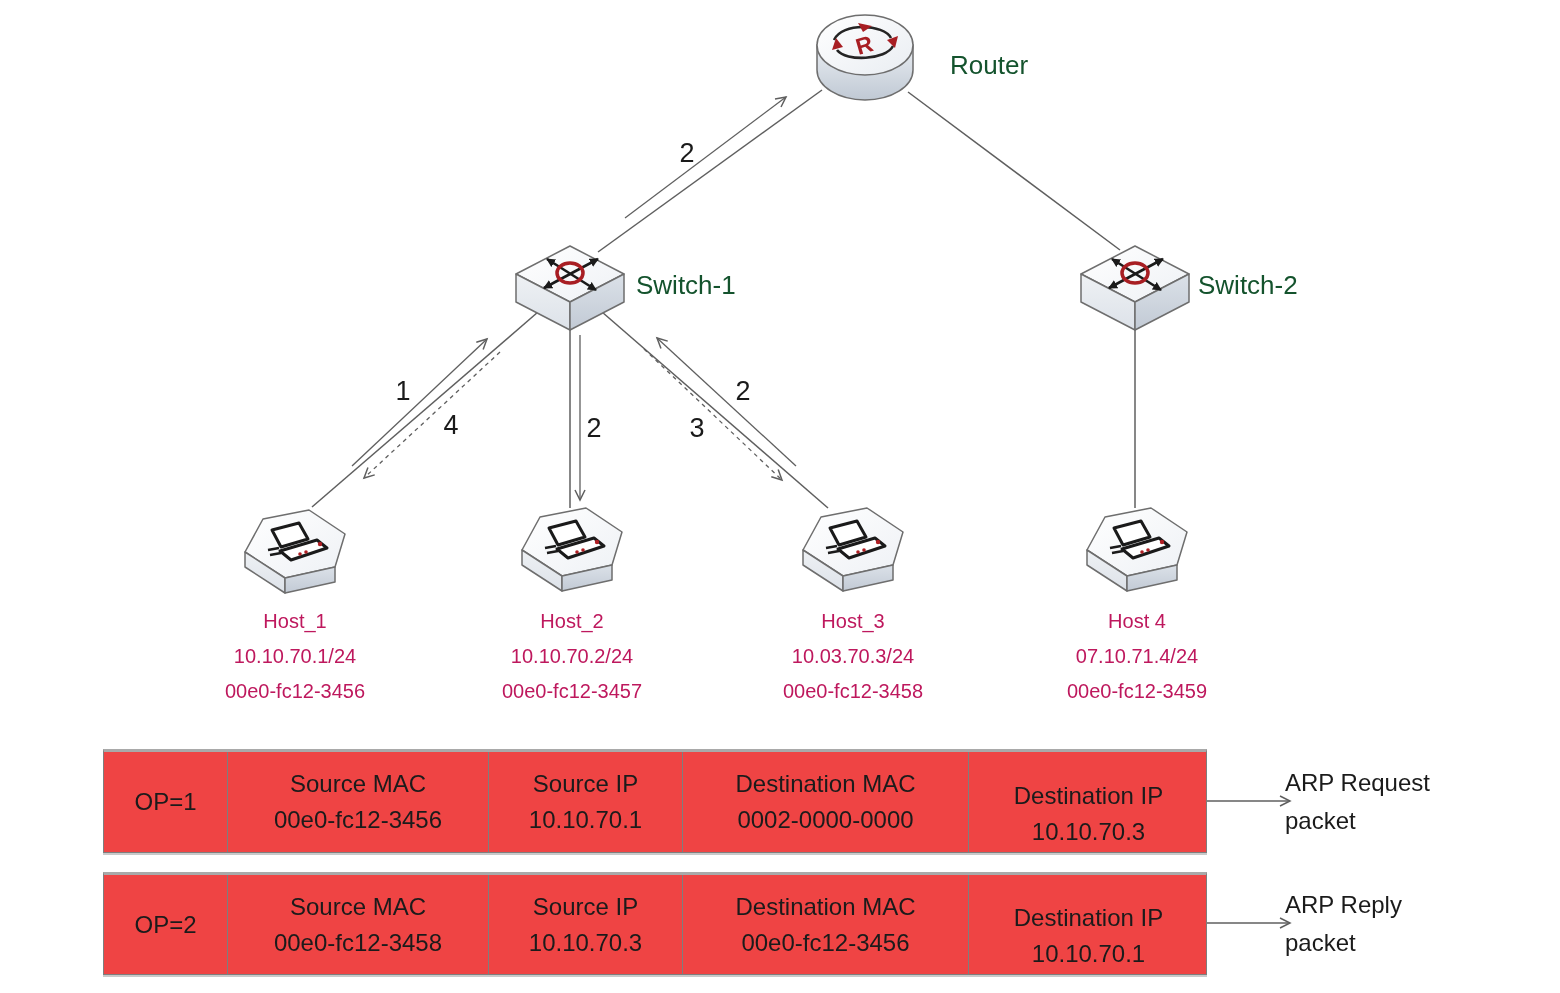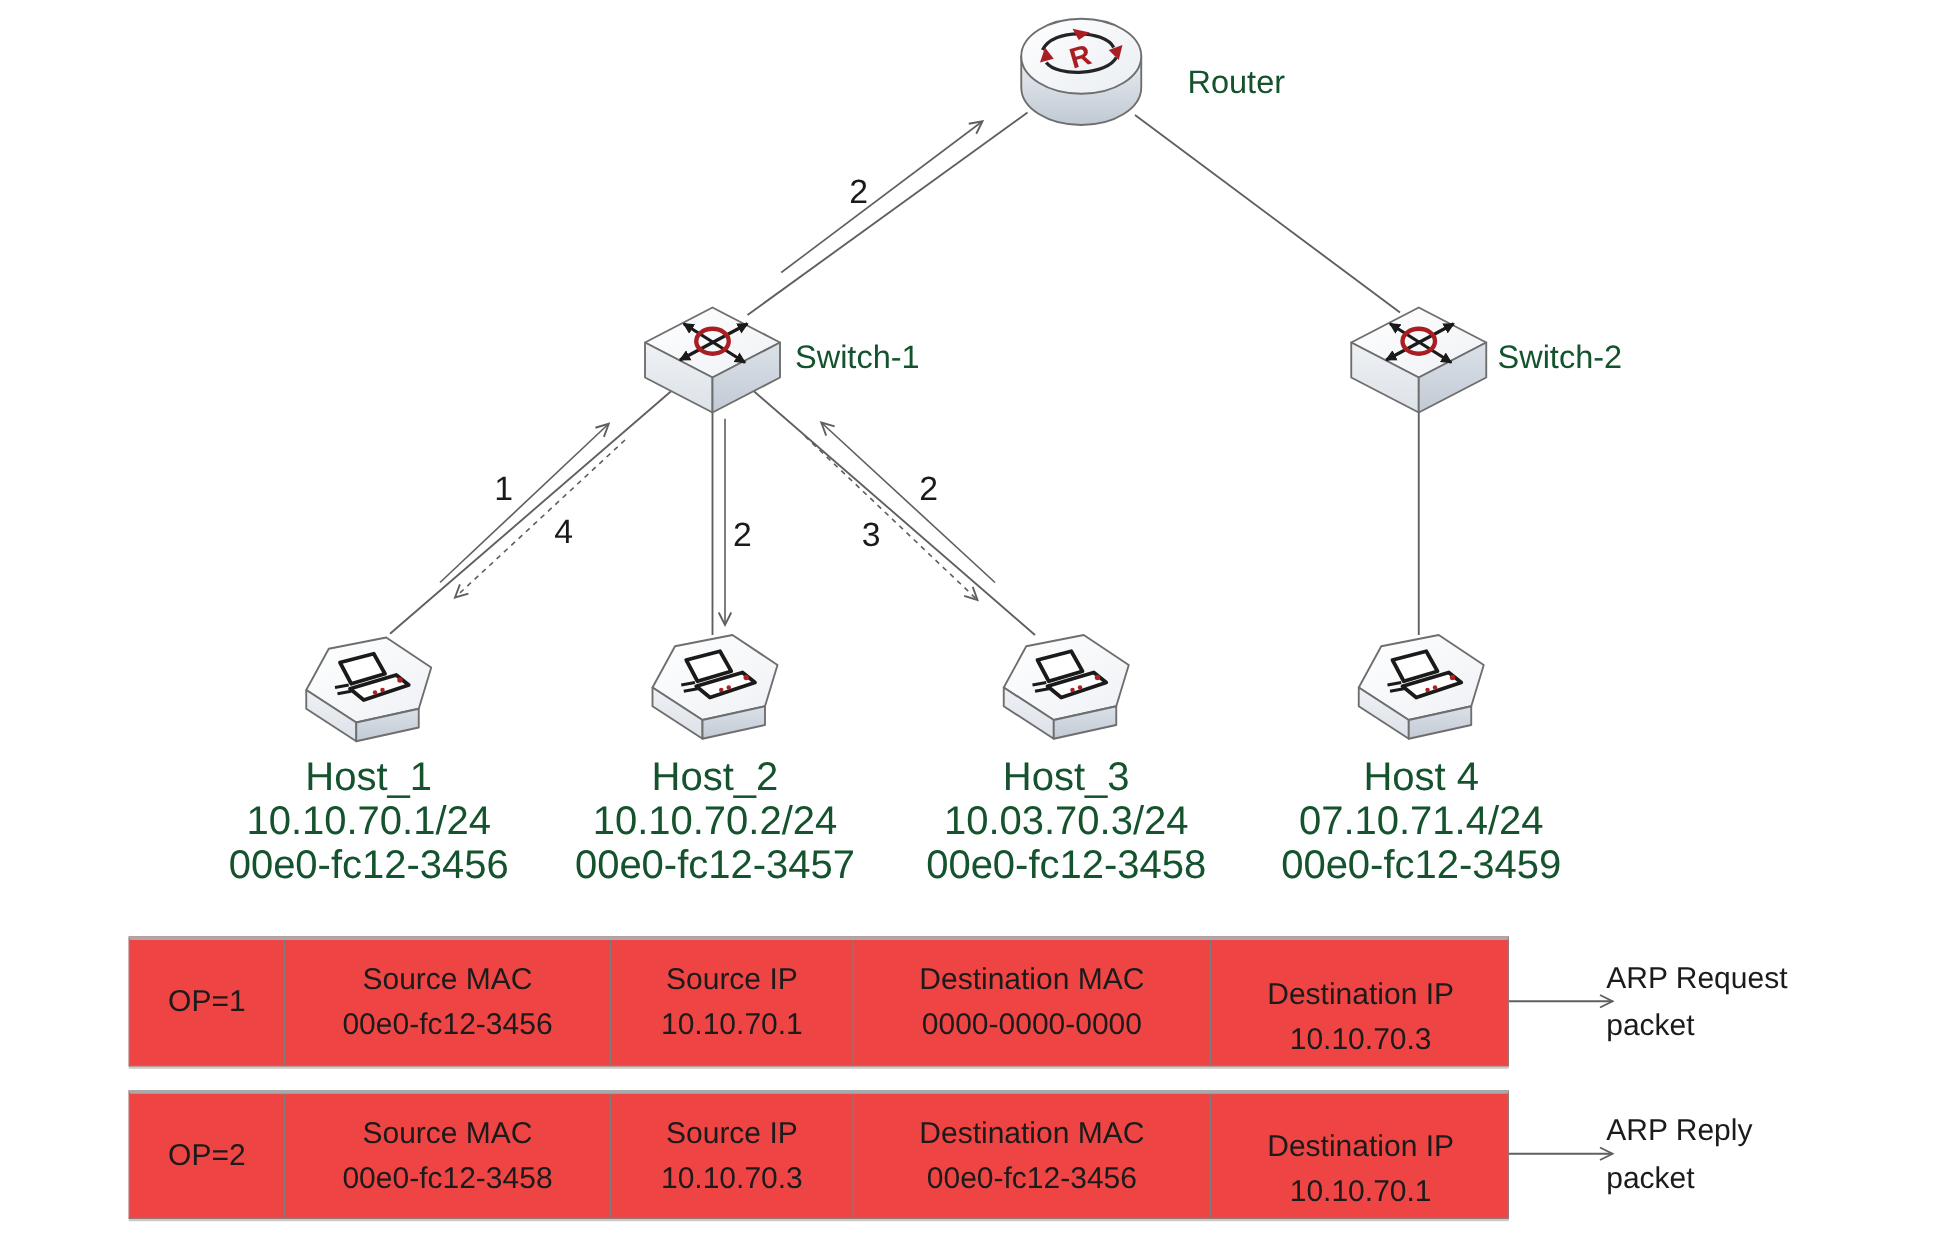--- a/index.html
+++ b/index.html
@@ -2,21 +2,21 @@
 <html><head>
 <meta charset="utf-8">
 <style>
   html,body{margin:0;padding:0;background:#ffffff;}
   .stage{
     position:relative;width:1560px;height:993px;background:#ffffff;
     font-family:"Liberation Sans","DejaVu Sans",sans-serif;color:#1b1b1b;overflow:hidden;
   }
   .diagram-svg{position:absolute;left:0;top:0;}
   .node-label{position:absolute;font-size:26px;white-space:nowrap;color:#14532d;}
-  .host-block{position:absolute;width:280px;text-align:center;font-size:32px;line-height:35px;color:#14532d;top:604px;}
+  .host-block{position:absolute;width:280px;text-align:center;font-size:20px;line-height:35px;color:#be185d;top:604px;}
   .packet-table{
     position:absolute;left:103px;width:1104px;box-sizing:border-box;background:#ef4444;
     display:grid;grid-template-columns:124px 261px 194px 286px 239px;
     border:1px solid #7e7e7e;border-top:3px solid #a9a9a9;box-shadow:0 2px 0 #c9c9c9;
   }
   .packet-table .cell{
     display:flex;flex-direction:column;justify-content:center;align-items:center;
     gap:8px;font-size:24px;border-right:1px solid #7e7e7e;padding:6px 4px;box-sizing:border-box;
   }
   .packet-table .cell:last-child{border-right:none;justify-content:flex-end;}
@@ -158,21 +158,21 @@
     <div class="cell">
       <div>Source MAC</div>
       <div>00e0-fc12-3456</div>
     </div>
     <div class="cell">
       <div>Source IP</div>
       <div>10.10.70.1</div>
     </div>
     <div class="cell">
       <div>Destination MAC</div>
-      <div>0000-0000-0000</div>
+      <div>0002-0000-0000</div>
     </div>
     <div class="cell">
       <div>Destination IP</div>
       <div>10.10.70.3</div>
     </div>
   </div>
 
   <svg class="flow-arrow-svg" style="left:1207px;top:790px;" width="95" height="22">
     <line x1="0" y1="11" x2="83" y2="11" stroke="#5f5f5f" stroke-width="1.6" marker-end="url(#openArrow)"></line>
   </svg>

